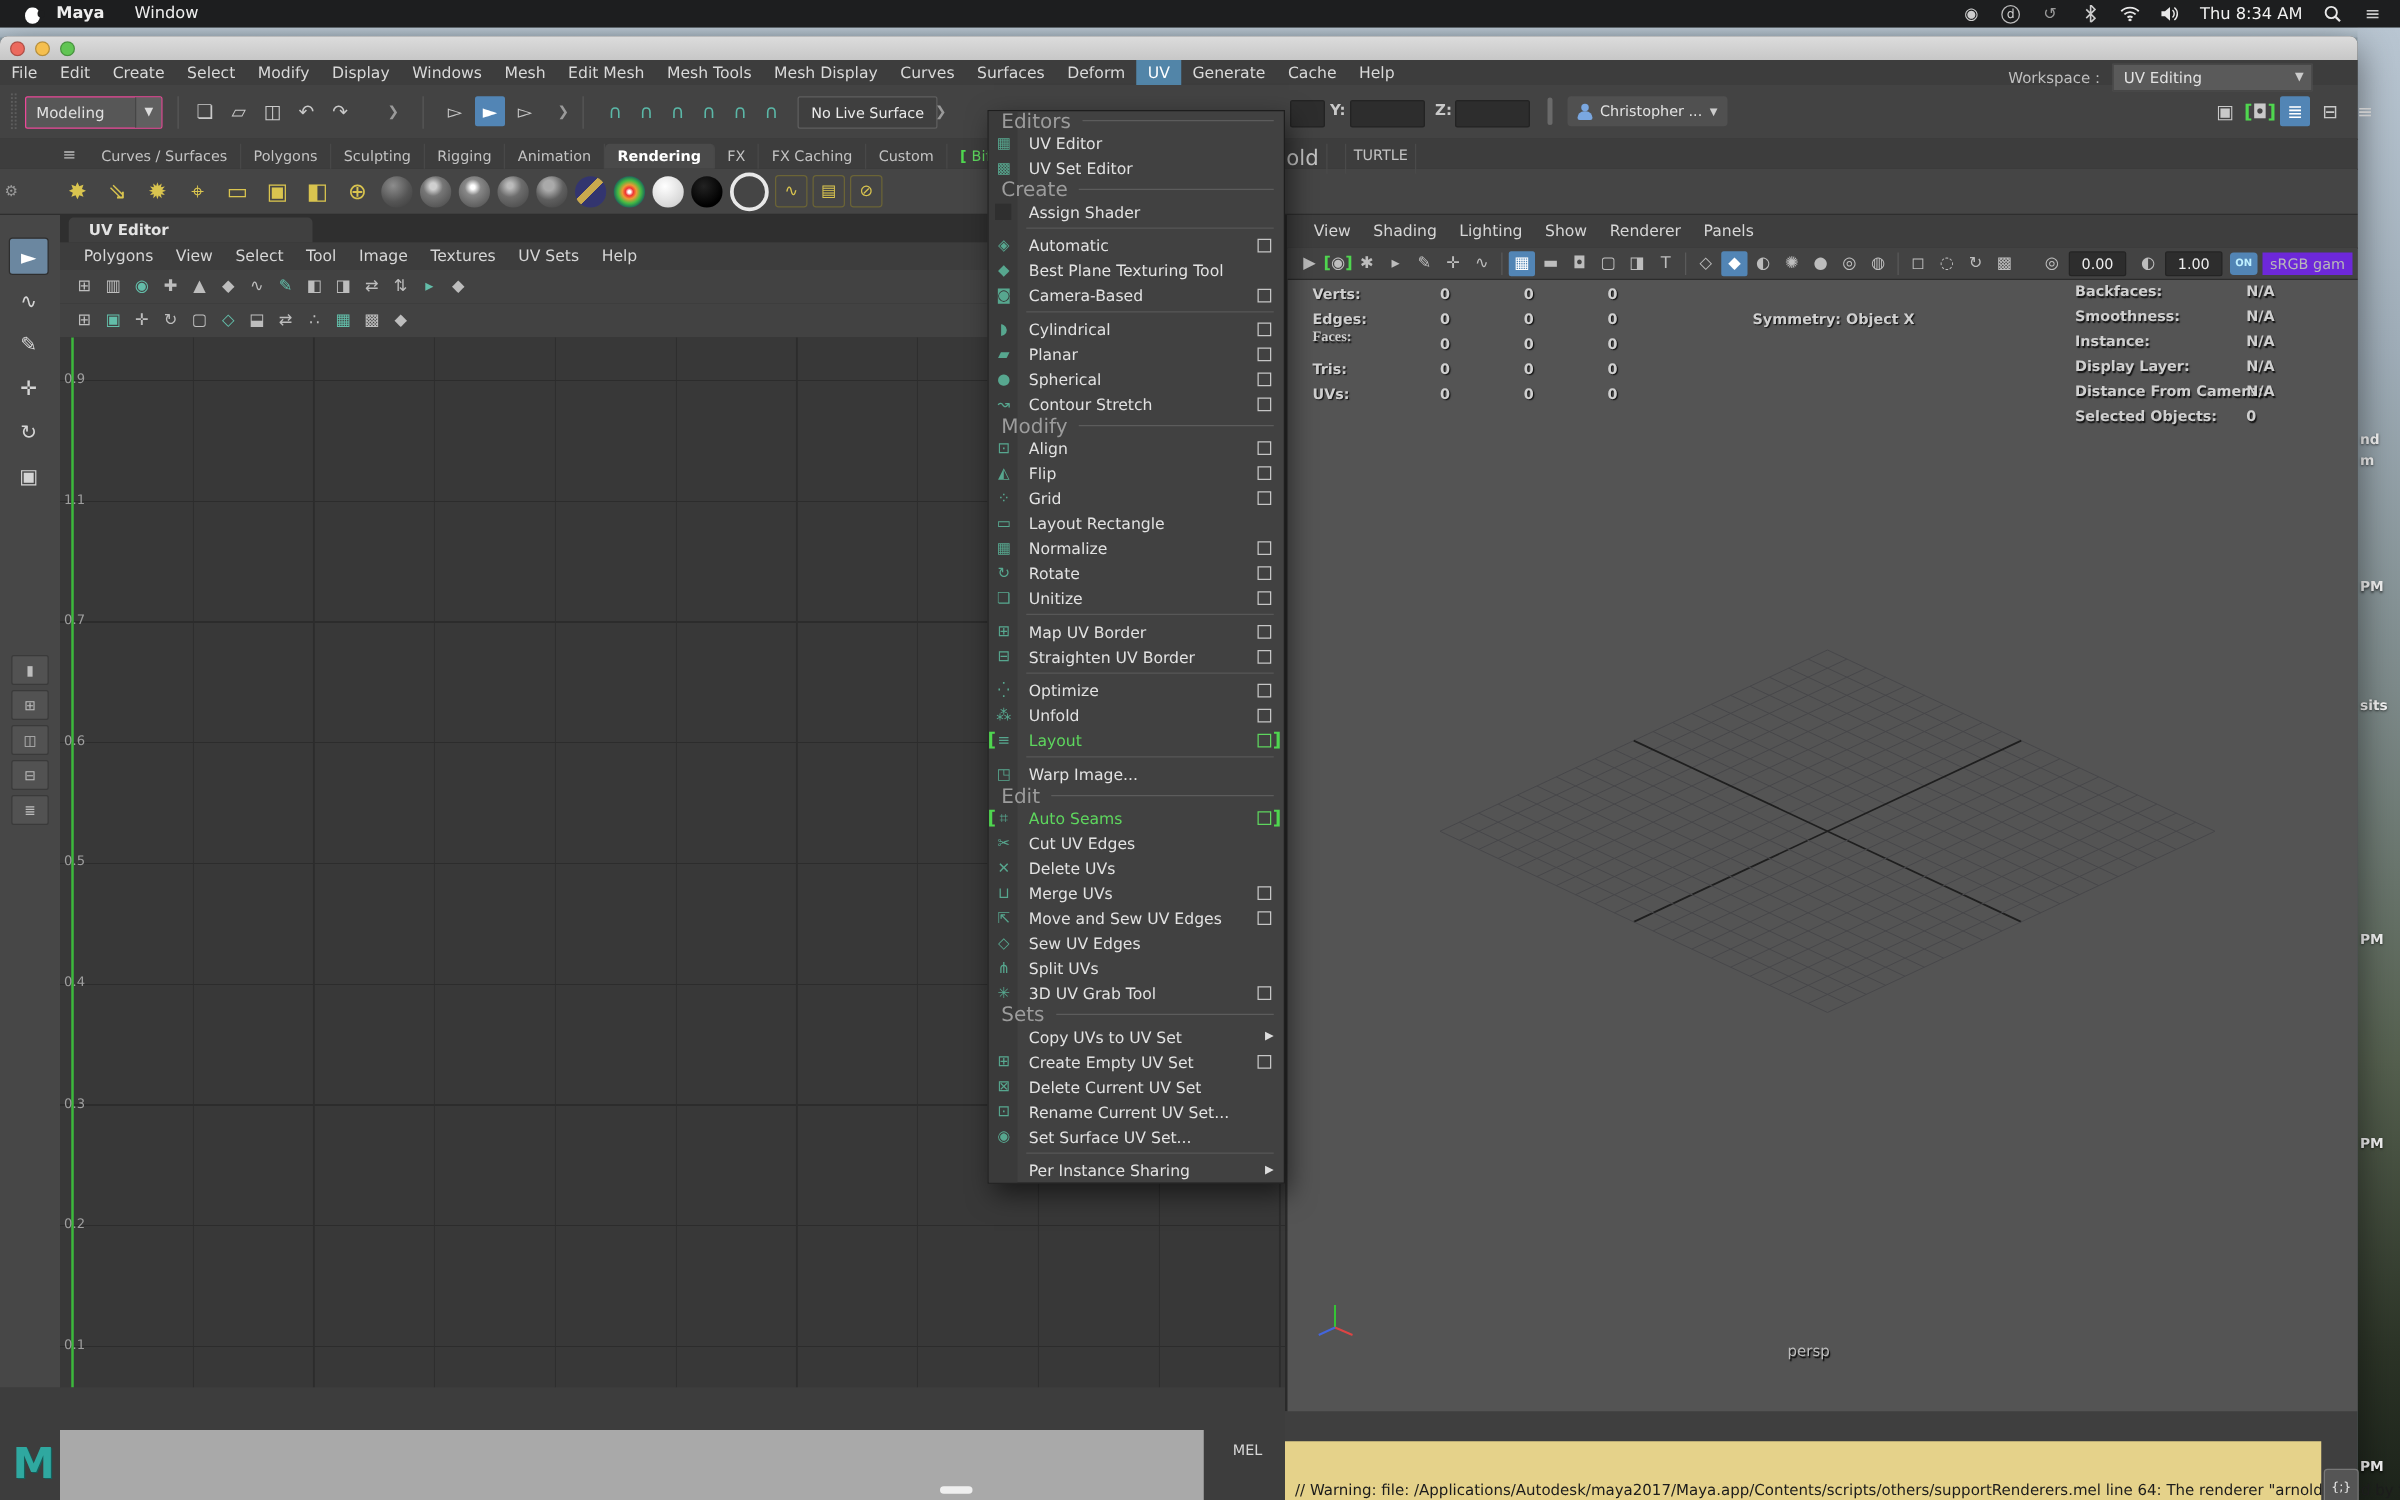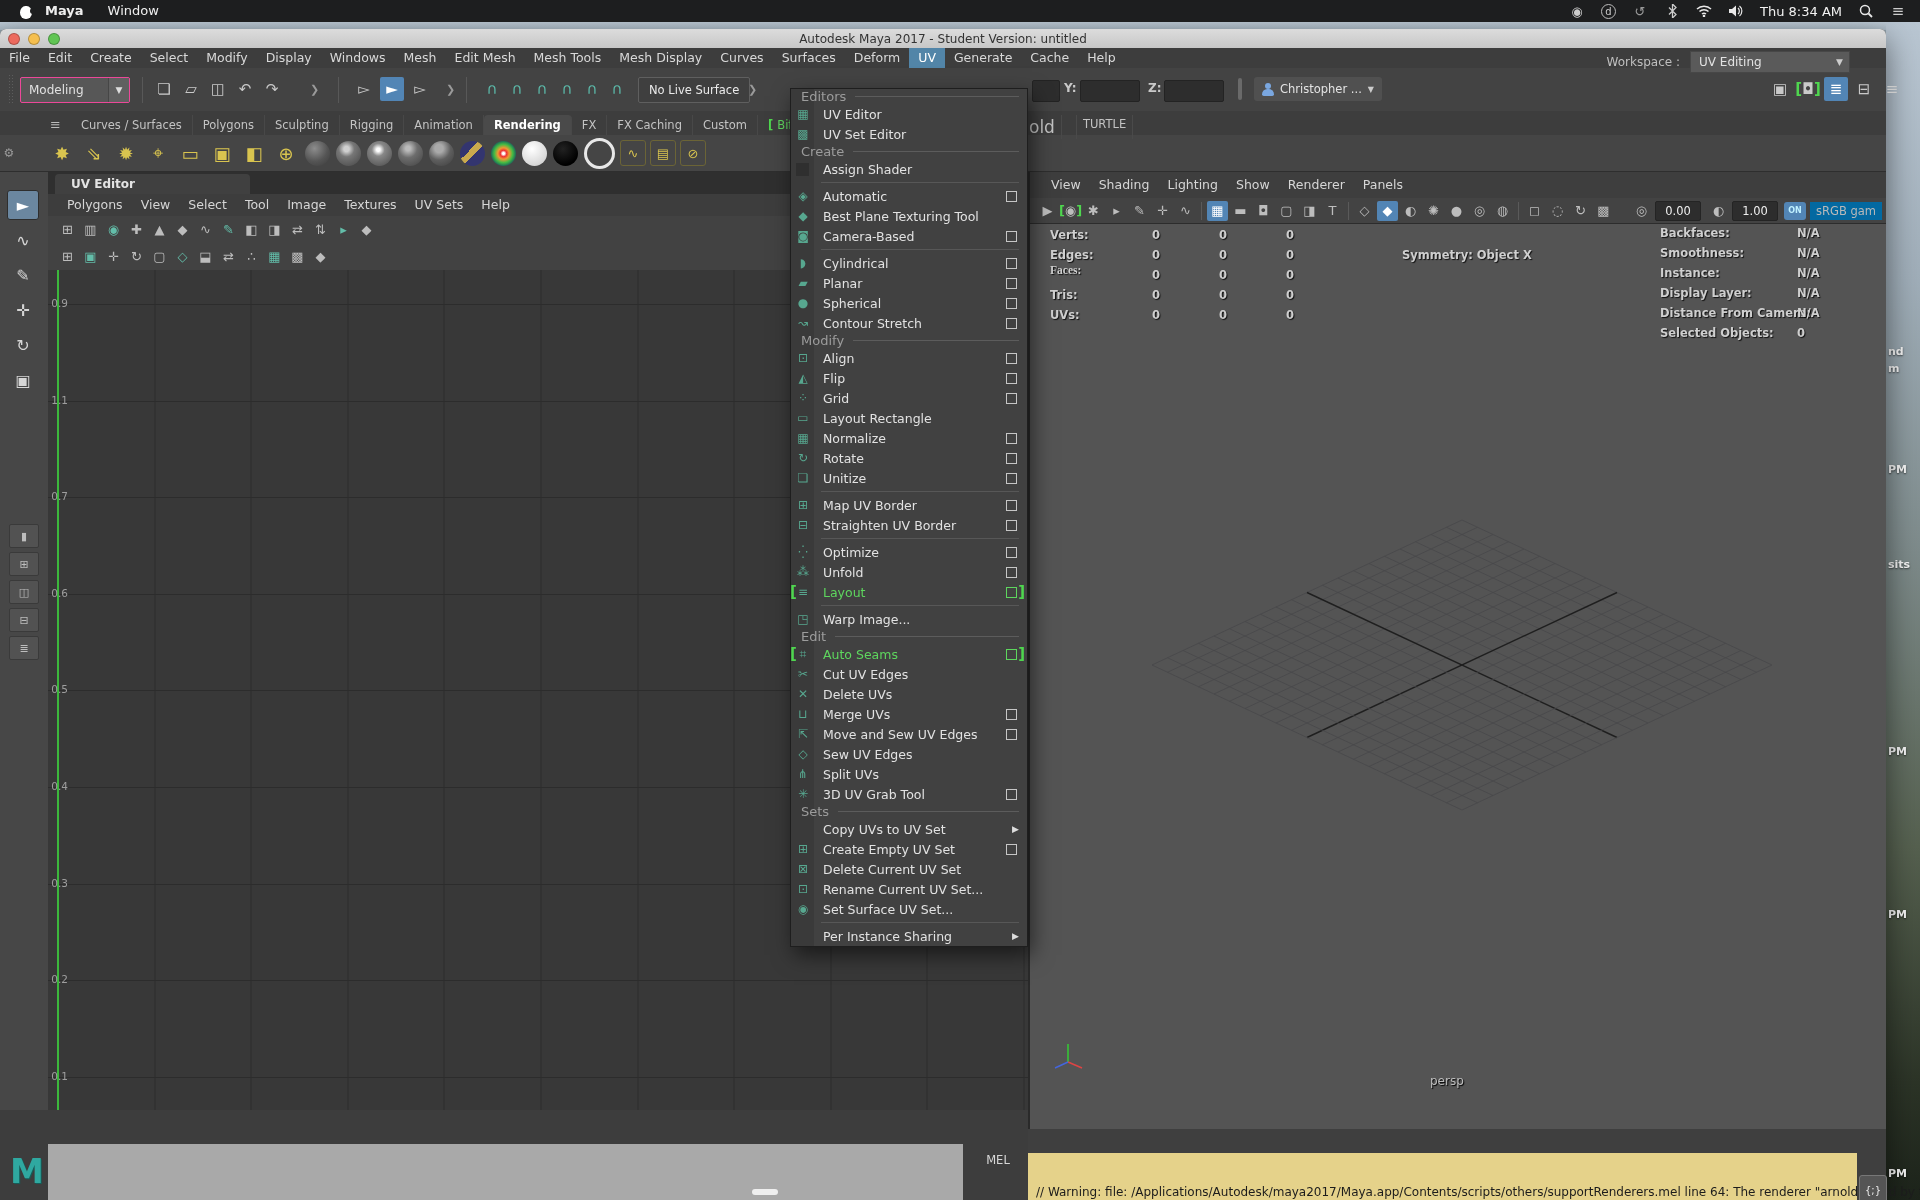--- a/index.html
+++ b/index.html
@@ -122,21 +122,21 @@
   .mi{position:relative;height:20px;display:flex;align-items:center;color:#e2e2e2;font-size:12.5px;}
   .mi .ic{position:absolute;left:3px;width:18px;text-align:center;font-size:12px;color:#57a78f;}
   .mi .ic.darkic{color:#2b2b2b;background:#2f2f2f;width:13px;height:13px;left:5px;font-size:0;}
   .mi .lab{margin-left:32px;white-space:nowrap;}
   .mi .obox{position:absolute;right:10px;width:11px;height:11px;border:1px solid #c6c6c6;box-sizing:border-box;}
   .mi .subar{position:absolute;right:8px;font-size:9px;color:#ddd;}
   .mi.green .lab{color:#5ed65e;}
   .mi.green .obox{border-color:#5ed65e;}
   .mi.green .lbr{position:absolute;left:-1px;color:#4fd64f;font-weight:bold;font-size:15px;}
   .mi.green .rbr{position:absolute;right:2px;color:#4fd64f;font-weight:bold;font-size:15px;}
-  .mh{position:relative;height:15px;display:flex;align-items:center;color:#9c9c9c;font-size:13px;padding-left:10px;}
+  .mh{position:relative;height:15px;display:flex;align-items:center;color:#9c9c9c;font-size:16px;padding-left:10px;}
   .mh .hline{flex:1;height:1px;background:#5c5c5c;margin:0 8px 0 9px;}
   .msep{height:7px;position:relative;}
   .msep::after{content:"";position:absolute;left:30px;right:8px;top:3px;height:1px;background:#575757;}
 </style>
 </head>
 <body>
 
 <div id="screen">
 
   <div class="abs" id="desktop-top"></div>
@@ -186,21 +186,20 @@
       <span class="sicon" style="font-size:15px;">≡</span>
     </div>
   </div>
 
   <div class="abs" id="maya">
 
     <div class="abs" id="titlebar">
       <span class="tl" style="background:#ec6a5e;"></span>
       <span class="tl" style="background:#f5bf4f;"></span>
       <span class="tl" style="background:#61c554;"></span>
-      <span id="win-title">Autodesk Maya 2017 - Student Version: untitled</span>
     </div>
 
     <div class="abs" id="menurow">
         <div class="menu-item">File</div>
         <div class="menu-item">Edit</div>
         <div class="menu-item">Create</div>
         <div class="menu-item">Select</div>
         <div class="menu-item">Modify</div>
         <div class="menu-item">Display</div>
         <div class="menu-item">Windows</div>
@@ -460,21 +459,21 @@
           <div class="uico">◻</div>
           <div class="uico">◌</div>
           <div class="uico">↻</div>
           <div class="uico">▩</div>
           <div style="flex:1;"></div>
           <div class="uico">◎</div>
           <div class="uifield" style="width:44px;margin:0 6px 0 2px;">0.00</div>
           <div class="uico">◐</div>
           <div class="uifield" style="width:44px;margin:0 6px 0 2px;">1.00</div>
           <div class="ongl">ON</div>
-          <div class="graytxt" style="background:#0369a1;height:18px;display:flex;align-items:center;padding:0 6px;margin:0 4px;">sRGB gam</div>
+          <div class="graytxt" style="background:#6d28d9;height:18px;display:flex;align-items:center;padding:0 6px;margin:0 4px;">sRGB gam</div>
         </div>
       <svg class="abs" id="vpgrid" style="left:0;top:51px;" width="856" height="906">
           <line x1="432" y1="297" x2="122" y2="442" stroke="#47474a" stroke-width="0.8"></line>
           <line x1="432" y1="297" x2="742" y2="442" stroke="#47474a" stroke-width="0.8"></line>
           <line x1="447.5" y1="304.25" x2="137.5" y2="449.25" stroke="#47474a" stroke-width="0.8"></line>
           <line x1="416.5" y1="304.25" x2="726.5" y2="449.25" stroke="#47474a" stroke-width="0.8"></line>
           <line x1="463" y1="311.5" x2="153" y2="456.5" stroke="#47474a" stroke-width="0.8"></line>
           <line x1="401" y1="311.5" x2="711" y2="456.5" stroke="#47474a" stroke-width="0.8"></line>
           <line x1="478.5" y1="318.75" x2="168.5" y2="463.75" stroke="#47474a" stroke-width="0.8"></line>
           <line x1="385.5" y1="318.75" x2="695.5" y2="463.75" stroke="#47474a" stroke-width="0.8"></line>

